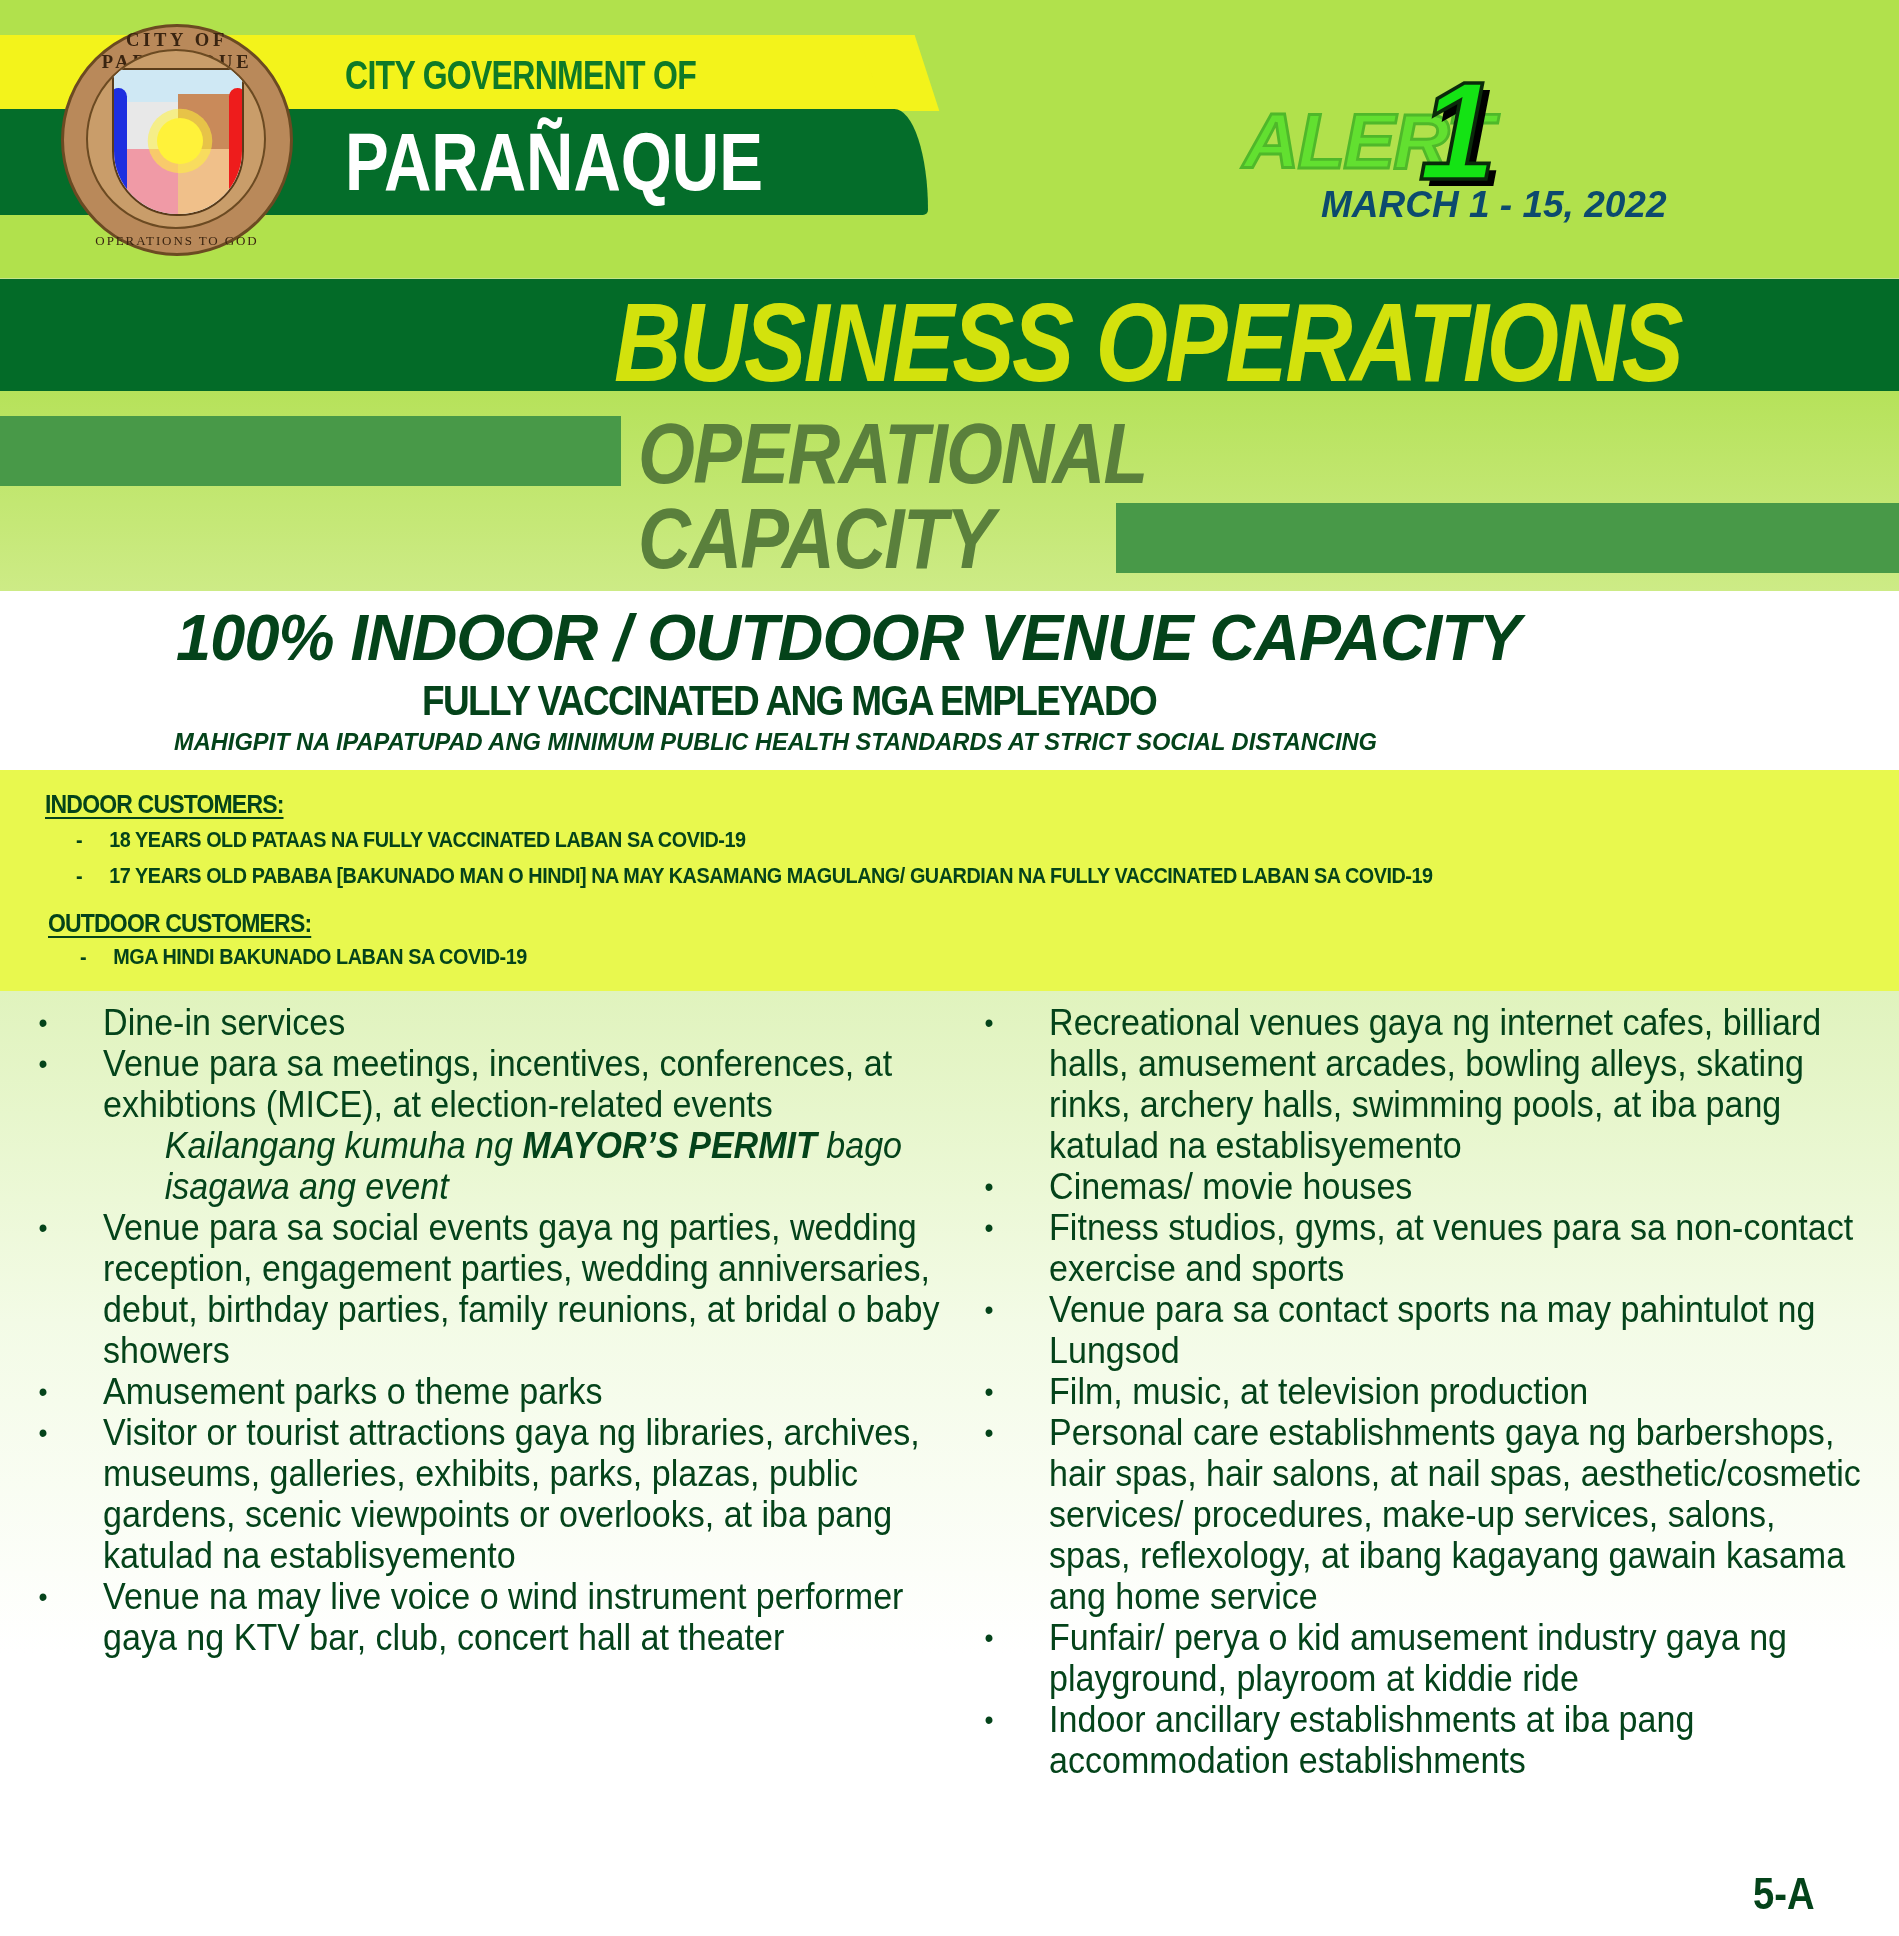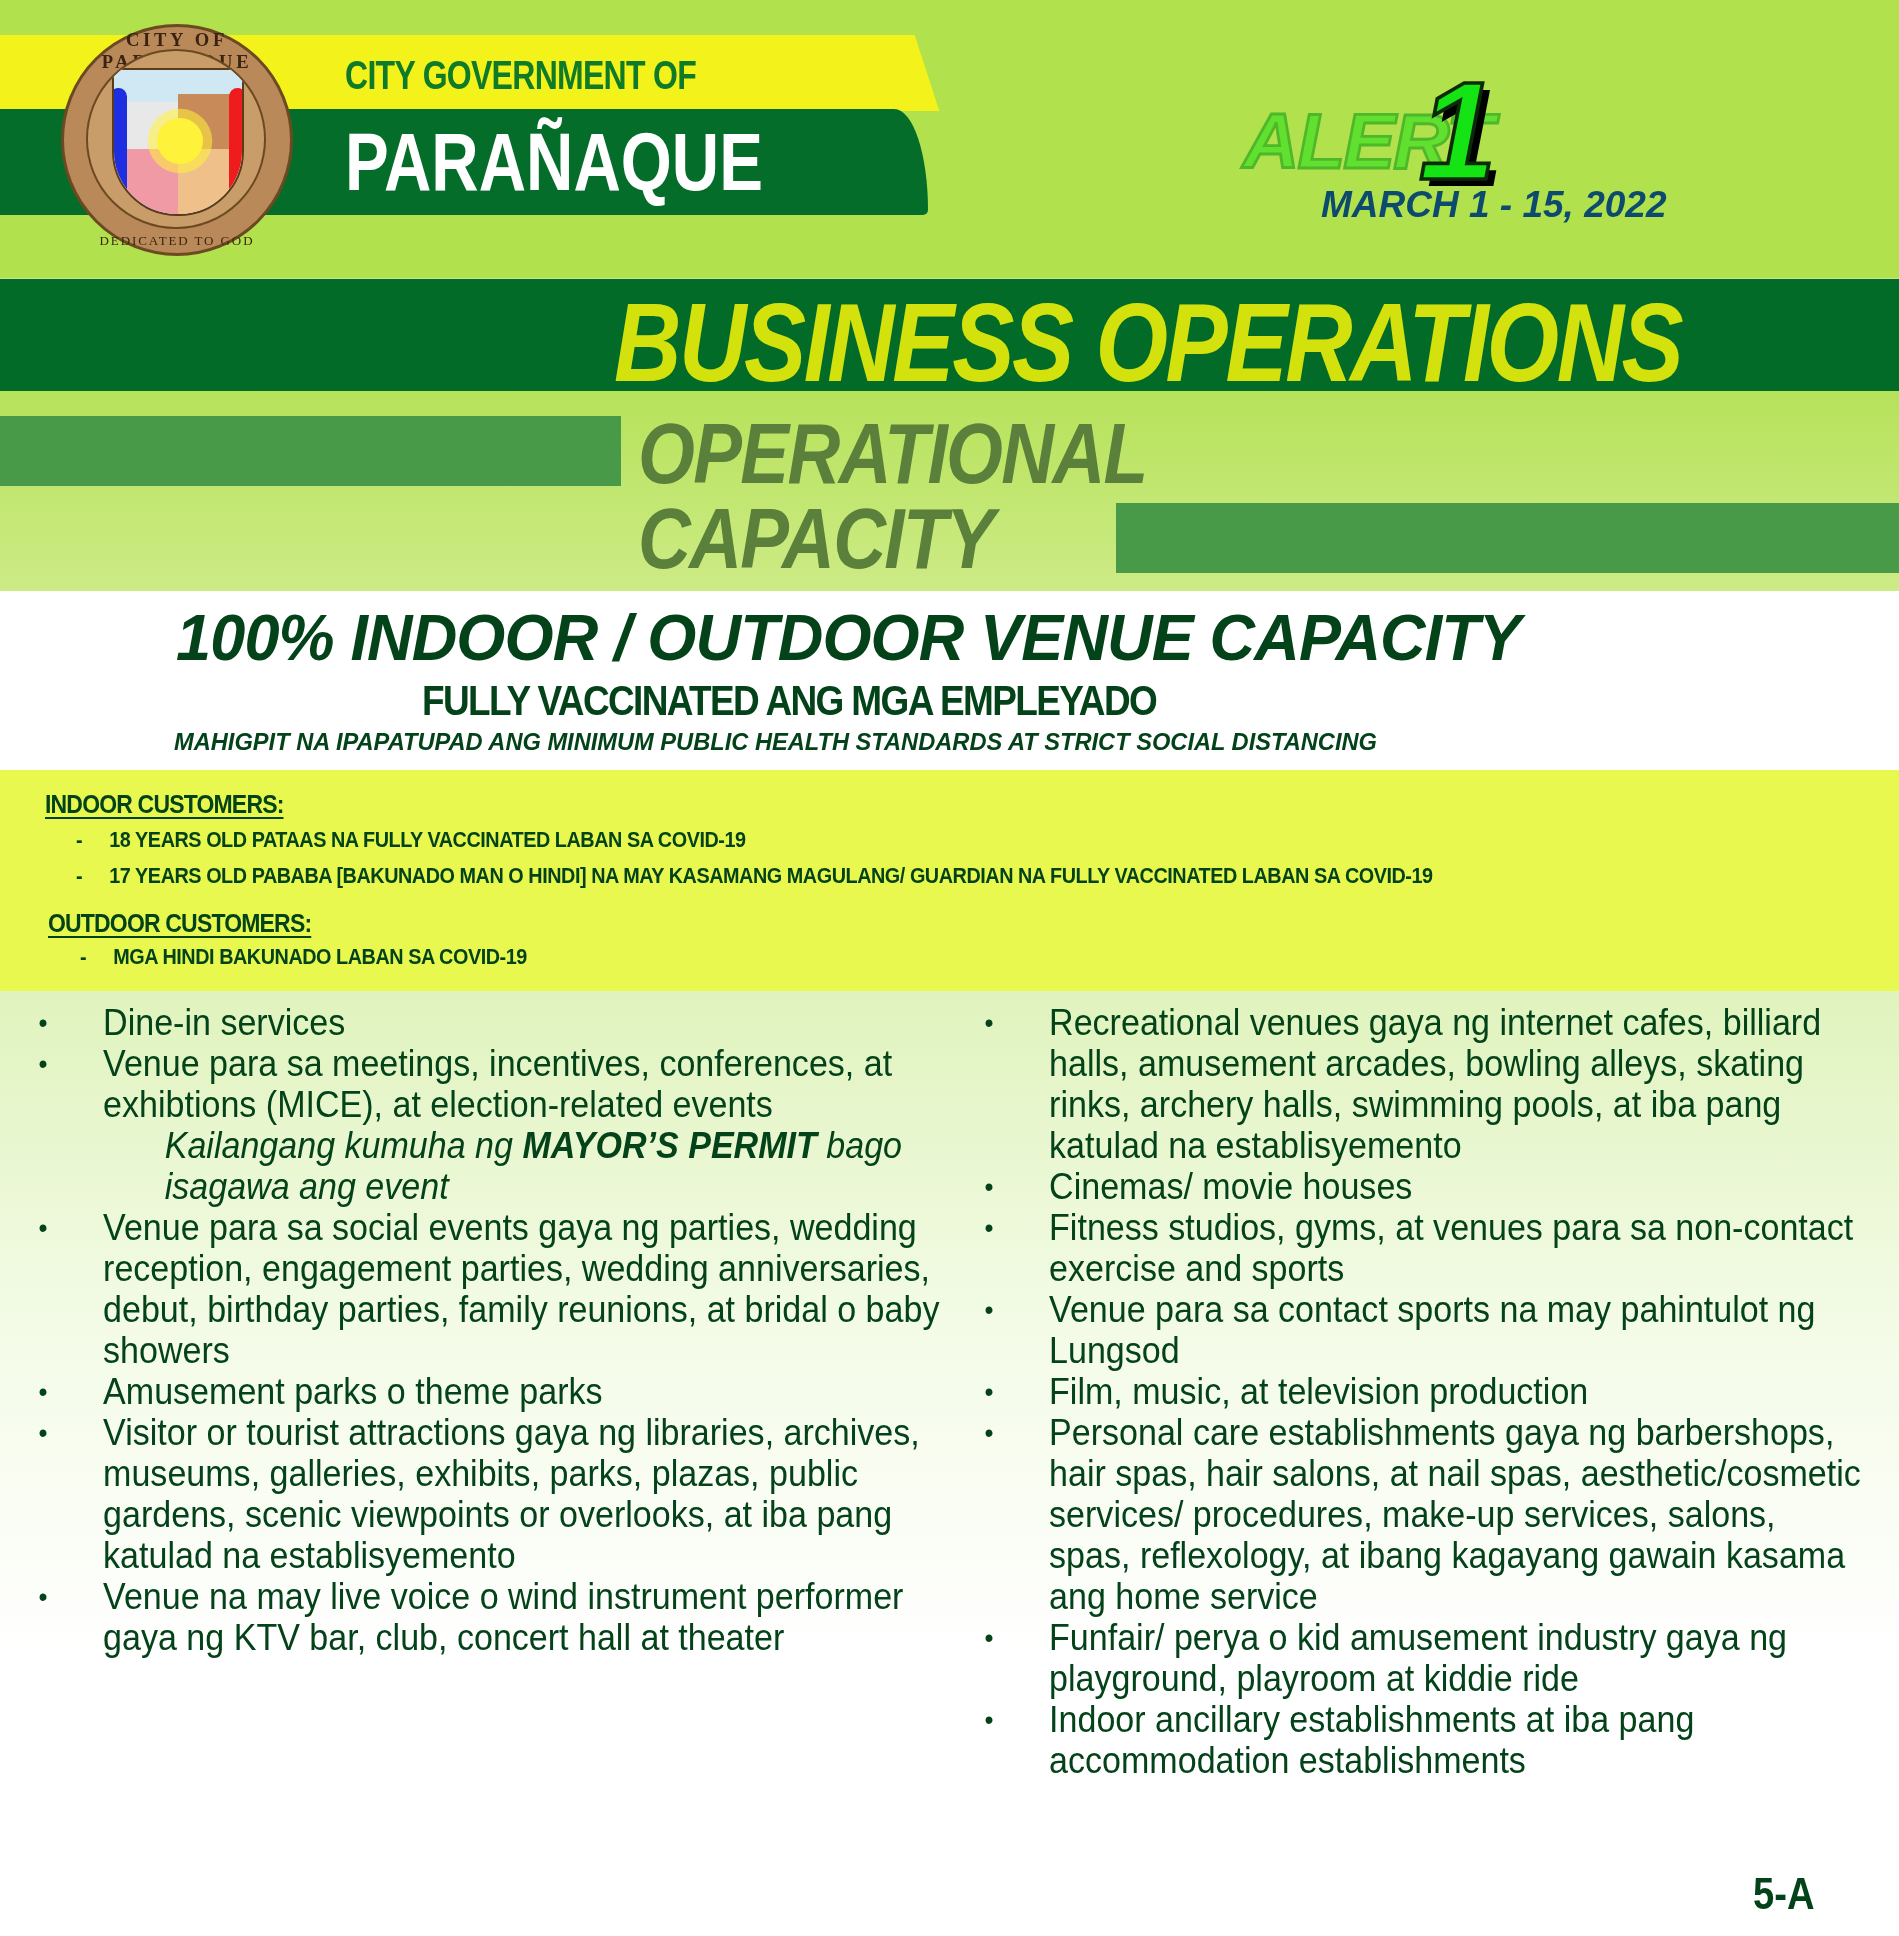--- a/index.html
+++ b/index.html
@@ -109,21 +109,21 @@
     <div class="shield">
       <div class="q1"></div>
         <div class="q2"></div>
         <div class="q3"></div>
         <div class="q4"></div>
       <div class="blue"></div>
         <div class="red"></div>
       <div class="sun"></div>
     </div>
   </div>
-  <div class="seal-text-bot">DEDICATED TO GOD</div>
+  <div class="seal-text-bot">OPERATIONS TO GOD</div>
 </div>
 
 <div class="city-line1">CITY GOVERNMENT OF</div>
 <div class="city-line2">PARAÑAQUE</div>
 
 <div class="alert-wrap">
   <div class="alert-word alert">ALERT</div>
   <div class="alert-num">1</div>
   <div class="alert-date">MARCH 1 - 15, 2022</div>
 </div>

